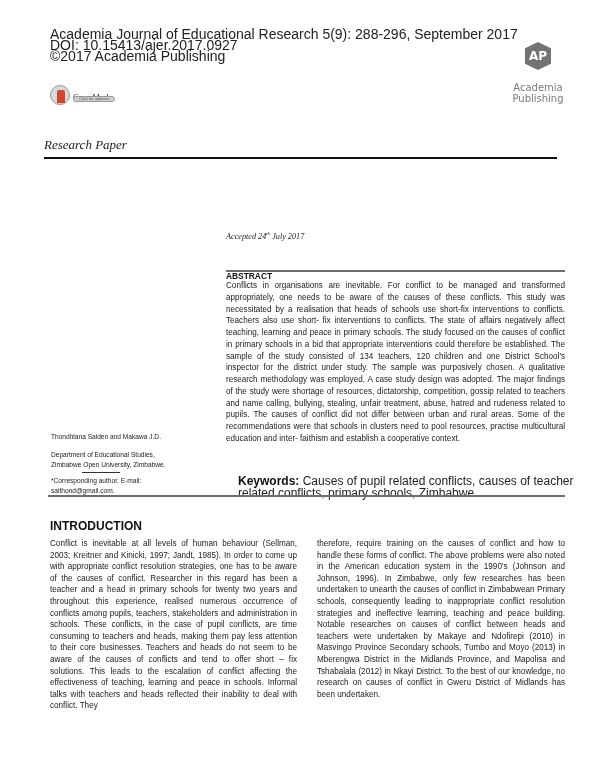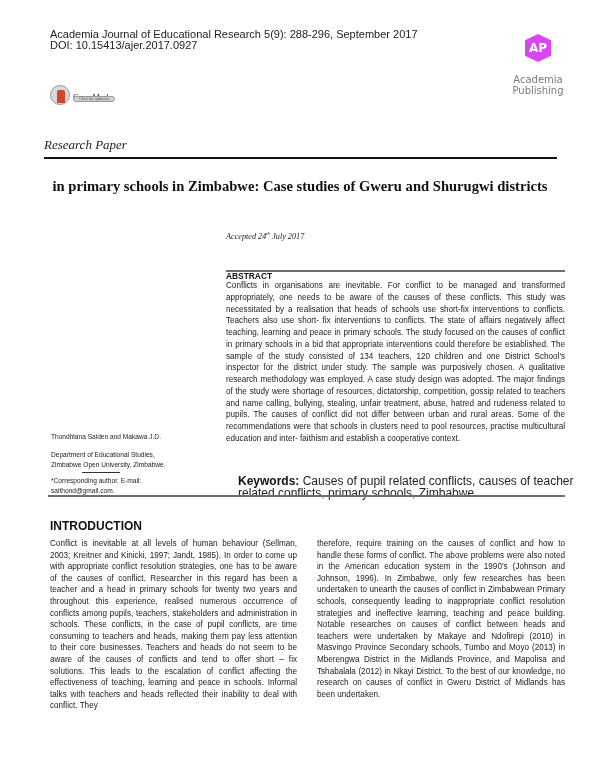--- a/index.html
+++ b/index.html
@@ -1,29 +1,29 @@
 <!DOCTYPE html>
 <html><head>
 <meta charset="utf-8">
 <style>
   html, body { margin:0; padding:0; background:#ffffff; }
   body { width:600px; height:776px; position:relative; overflow:hidden;
          font-family:"Liberation Sans", sans-serif; color:#1a1a1a; }
   .abs { position:absolute; }
-  .journal-info { left:50px; top:29px; font-size:11px; line-height:11.2px; color:#222; }
+  .journal-info { left:50px; top:29px; font-size:14px; line-height:11.2px; color:#222; }
   .journal-info div { white-space:nowrap; }
   .crossmark { left:50px; top:84px; width:70px; height:24px; }
   .cm-circle { position:absolute; left:0; top:1px; width:20px; height:20px; border-radius:50%;
                background:#d8d8d8; border:1px solid #9a9a9a; box-sizing:border-box; }
   .cm-bar { position:absolute; left:6px; top:4px; width:8px; height:13px; background:#d2452b; border-radius:2px 2px 0 0; }
   .cm-text { position:absolute; left:23px; top:8px; font-family:"Liberation Serif", serif; font-size:8.5px; color:#333; }
   .cm-pill { position:absolute; left:23px; top:12px; width:42px; height:6px; border-radius:3px;
              background:#cfcfcf; border:1px solid #999; box-sizing:border-box; font-size:4px; line-height:4px; color:#555; text-align:center; overflow:hidden; }
   .ap-logo { left:508px; top:30px; width:60px; height:65px; text-align:center; }
-  .ap-badge { width:26px; height:28px; margin:4px auto; background:#d946ef;
+  .ap-badge { width:26px; height:28px; margin:12px auto; background:#737373;
               clip-path:polygon(50% 0,100% 22%,100% 78%,50% 100%,0 78%,0 22%);
               display:flex; align-items:center; justify-content:center; color:#fff;
               font-weight:bold; font-size:12px; font-family:"DejaVu Sans", sans-serif; }
   .ap-name { font-size:10px; line-height:11px; color:#7a7a7a; margin-top:12px; font-family:"DejaVu Sans", sans-serif; }
   .section-label { left:44px; top:137px; font-family:"Liberation Serif", serif; font-style:italic; font-size:13px; color:#222;text-align:center; }
   .rule-thick { left:44px; width:513px; height:2px; background:#111; }
   .paper-title { left:40px; top:177px; width:520px; text-align:center; font-family:"Liberation Serif", serif;
                  font-weight:bold; font-size:14.6px; line-height:18px; color:#111; }
   .accepted { left:226px; top:231px; font-family:"Liberation Serif", serif; font-style:italic; font-size:8.2px; color:#222; }
   .abstract-head { left:226px; top:254px; font-weight:bold; font-size:8.4px; color:#111;margin-top:17px; }
@@ -39,20 +39,21 @@
   .col { font-size:8.15px; line-height:11.6px; text-align:justify; color:#222; }
   .col-left { left:50px; top:538px; width:247px; }
   .col-right { left:317px; top:538px; width:248px; }
 </style>
 </head>
 <body>
 
 <div class="abs journal-info">
   <div>Academia Journal of Educational Research 5(9): 288-296, September 2017</div>
   <div>DOI: 10.15413/ajer.2017.0927</div>
+  <div>©2017 Academia Publishing</div>
 </div>
 
 <div class="abs crossmark">
   <div class="cm-circle">
       <div class="cm-bar"></div>
     </div>
   <div class="cm-text">CrossMark</div>
   <div class="cm-pill">Click for updates</div>
 </div>
 
@@ -61,21 +62,20 @@
   <div class="ap-name">
     <div>Academia</div>
     <div>Publishing</div>
   </div>
 </div>
 
 <div class="abs section-label">Research Paper</div>
 <div class="abs rule-thick" style="top:157px;"></div>
 
 <div class="abs paper-title">
-  <div>in primary schools in Zimbabwe:  Case studies of Gweru and Shurugwi districts</div>
 </div>
 
 <div class="abs accepted"><span>Accepted 24</span><sup style="font-size:5px;">th</sup><span> July 2017</span></div>
 
 <div class="abs abstract-head">ABSTRACT</div>
 <div class="abs rule-gray" style="left:226px; top:270px; width:339px;"></div>
 <div class="abs abstract-body">Conflicts in organisations are inevitable. For conflict to be managed and transformed appropriately, one needs to be aware of the causes of these conflicts. This study was necessitated by a realisation that heads of schools use short-fix interventions to conflicts. Teachers also use short- fix interventions to conflicts. The state of affairs negatively affect teaching, learning and peace in primary schools. The study focused on the causes of conflict in primary schools in a bid that appropriate interventions could therefore be established. The sample of the study consisted of 134 teachers, 120 children and one District School's inspector for the district under study. The sample was purposively chosen. A qualitative research methodology was employed. A case study design was adopted. The major findings of the study were shortage of resources, dictatorship, competition, gossip related to teachers and name calling, bullying, stealing, unfair treatment, abuse, hatred and rudeness related to pupils. The causes of conflict did not differ between urban and rural areas. Some of the recommendations were that schools in clusters need to pool resources, practise multicultural education and inter- faithism and establish a cooperative context.</div>
 
 <div class="abs keywords"><b>Keywords:</b><span> Causes of pupil related conflicts, causes of teacher related conflicts, primary schools, Zimbabwe.</span></div>
 

